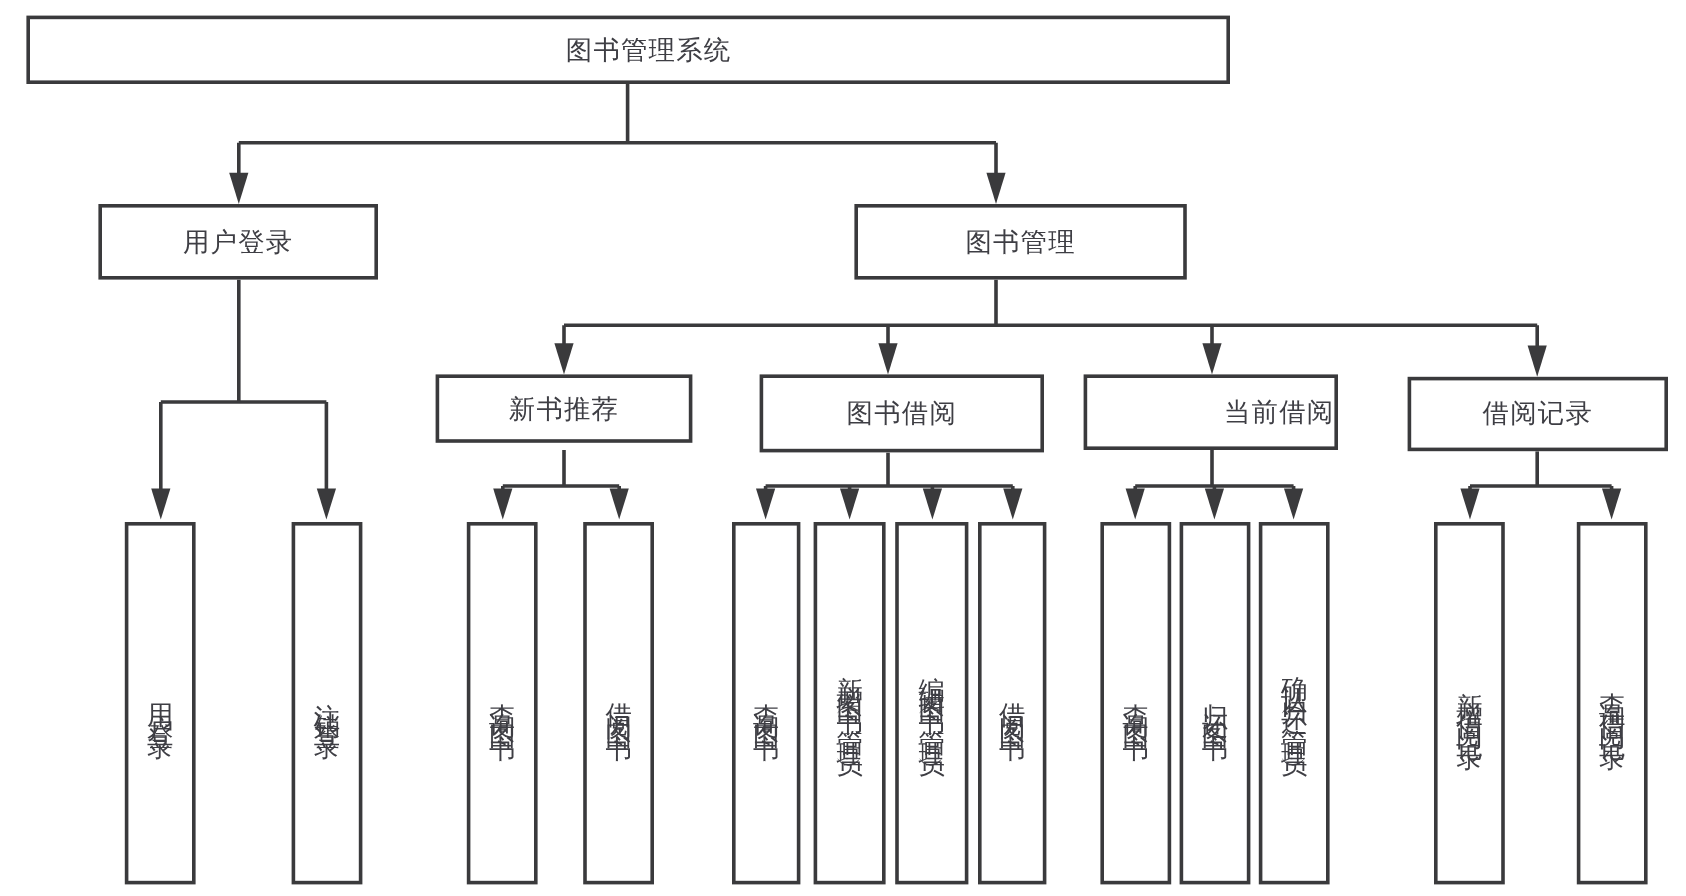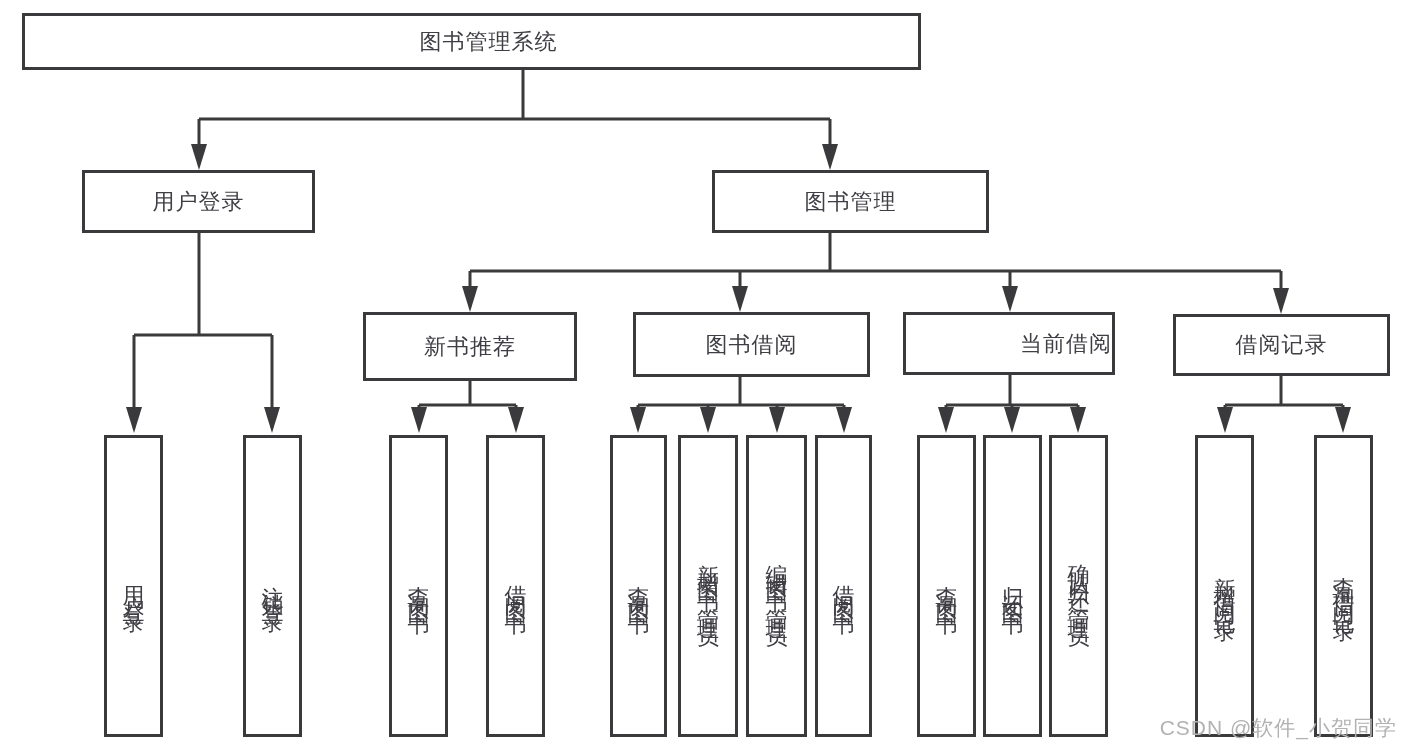--- a/index.html
+++ b/index.html
@@ -47,32 +47,32 @@
       <polygon points="769,407 785,407 777,433"></polygon>
       <polygon points="836,407 852,407 844,433"></polygon>
       <polygon points="938,407 954,407 946,433"></polygon>
       <polygon points="1004,407 1020,407 1012,433"></polygon>
       <polygon points="1070,407 1086,407 1078,433"></polygon>
       <polygon points="1217,407 1233,407 1225,433"></polygon>
       <polygon points="1335,407 1351,407 1343,433"></polygon>
     </g>
   </svg>
 
-  <div class="node" style="left:22px;top:13px;width:899px;height:57px;padding-left:34px;">
+  <div class="node" style="left:22px;top:13px;width:1003px;height:57px;padding-left:34px;">
     <span class="lbl">图书管理系统</span>
   </div>
 
   <div class="node" style="left:82px;top:170px;width:233px;height:63px;">
     <span class="lbl">用户登录</span>
   </div>
   <div class="node" style="left:712px;top:170px;width:277px;height:63px;">
     <span class="lbl">图书管理</span>
   </div>
 
-  <div class="node" style="left:363px;top:312px;width:214px;height:69px;">
+  <div class="node" style="left:363px;top:312px;width:214px;height:57px;">
     <span class="lbl">新书推荐</span>
   </div>
   <div class="node" style="left:633px;top:312px;width:237px;height:65px;">
     <span class="lbl">图书借阅</span>
   </div>
   <div class="node" style="left:903px;top:312px;width:212px;height:63px;justify-content:flex-end;">
     <span class="lbl">当前借阅</span>
   </div>
   <div class="node" style="left:1173px;top:314px;width:217px;height:62px;">
     <span class="lbl">借阅记录</span>
@@ -115,14 +115,13 @@
     <span class="lbl">确认归还（管理员）</span>
   </div>
 
   <div class="leaf" style="left:1195px;">
     <span class="lbl">新增借阅记录</span>
   </div>
   <div class="leaf" style="left:1314px;">
     <span class="lbl">查询借阅记录</span>
   </div>
 
-  <div id="watermark">CSDN @软件_小贺同学</div>
 </div>
 
 </body></html>

